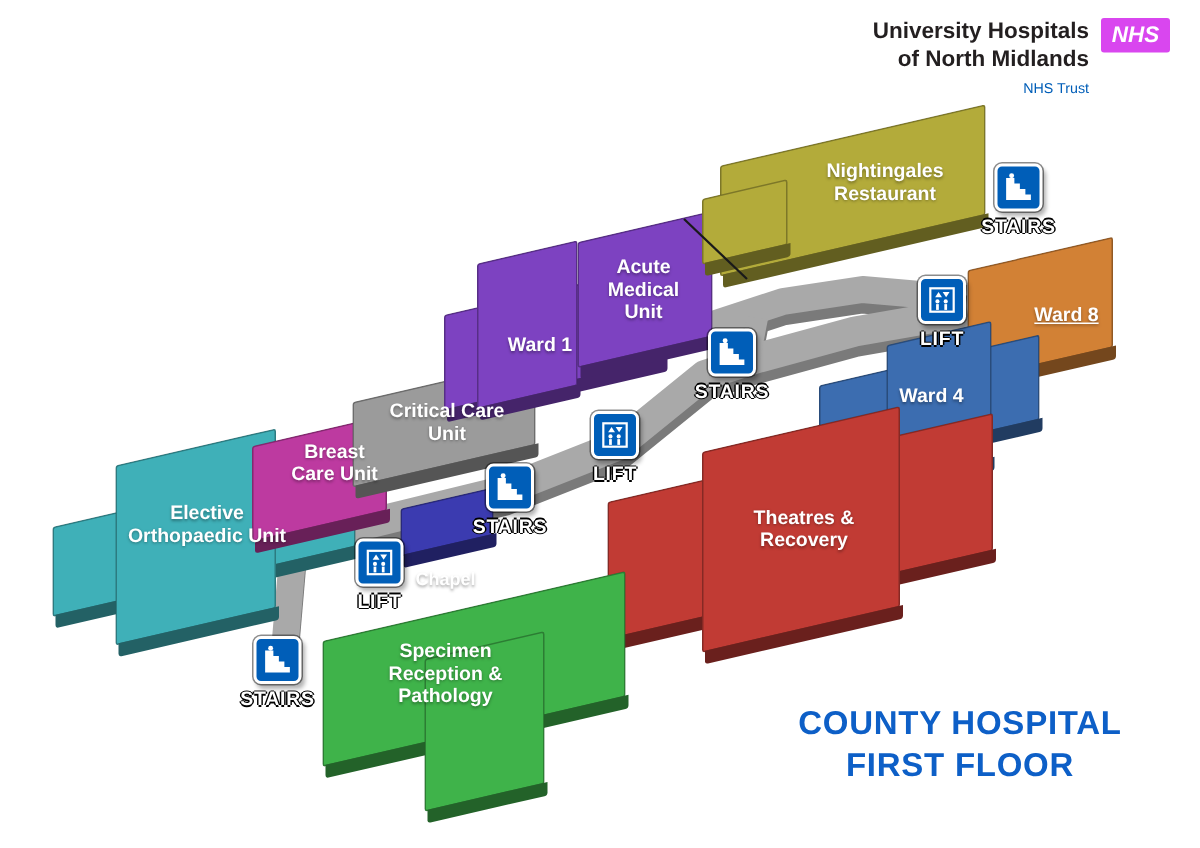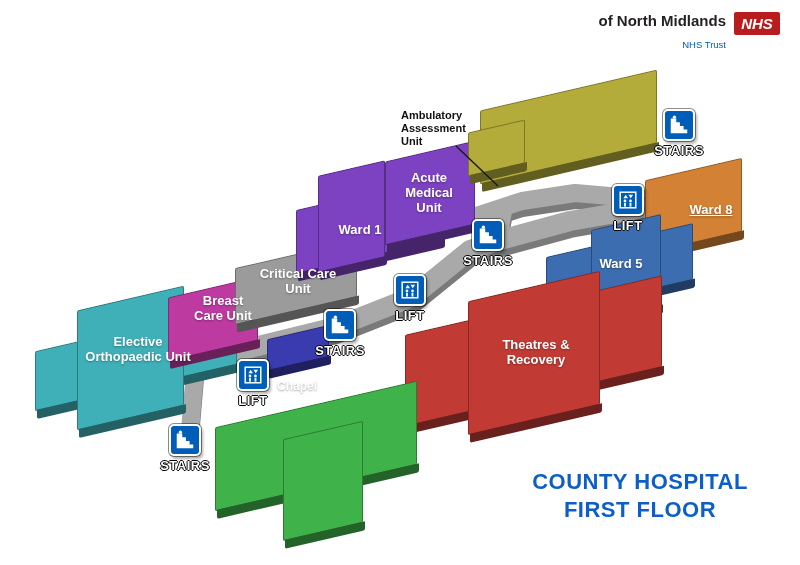--- a/index.html
+++ b/index.html
@@ -113,24 +113,25 @@
 
   <div class="block" style="left: 215px; top: 404px; width: 200px; height: 82px; background-color: rgb(63, 179, 74);"></div>
   <div class="block" style="left: 283px; top: 430px; width: 78px; height: 100px; background-color: rgb(63, 179, 74);"></div>
 
   <div class="lbl" style="left:78px;  top:334px; width:120px;">Elective Orthopaedic Unit</div>
   <div class="lbl" style="left:188px; top:293px; width:70px;">Breast Care Unit</div>
   <div class="lbl" style="left:267px; top:339px; width:60px; font-size:12px;margin-top:40px;">Chapel</div>
   <div class="lbl" style="left:248px; top:266px; width:100px;">Critical Care Unit</div>
   <div class="lbl" style="left:325px; top:222px; width:70px;">Ward 1</div>
   <div class="lbl" style="left:399px; top:170px; width:60px;">Acute Medical Unit</div>
+  <div class="lbl" style="left:535px; top:106px; width:110px;">Nightingales Restaurant</div>
   <div class="lbl" style="left:671px; top:202px; width:80px;text-decoration:underline;">Ward 8</div>
-  <div class="lbl" style="left:586px; top:256px; width:70px;">Ward 5</div>
+  <div class="lbl" style="left:586px; top:256px; width:70px;">Ward 4</div>
   <div class="lbl" style="left:486px; top:337px; width:100px;">Theatres &amp; Recovery</div>
-  <div class="lbl-dark" style="left:401px; top:109px; width:84px;">Ambulatory Assessment Unit</div>
+  <div class="lbl" style="left:242px; top:426px; width:110px;">Specimen Reception &amp; Pathology</div>
 
   <svg class="overlay-layer" width="800" height="565">
     <line x1="456" y1="146" x2="498" y2="186" stroke="#1a1a1a" stroke-width="1.5"></line>
   </svg>
 
   <div class="wf-icon" style="left: 663px; top: 109px; background-color: rgb(0, 94, 184);">
     <svg width="22" height="22" viewBox="0 0 24 24">
       <polygon points="3,21 21,21 21,17 17,17 17,13 13,13 13,9 9,9 9,5 3,5" fill="#ffffff"></polygon>
       <circle cx="7" cy="3.5" r="1.8" fill="#ffffff"></circle>
     </svg>
@@ -196,23 +197,24 @@
       <rect x="7.7" y="15" width="2" height="4.2" fill="#ffffff"></rect>
       <circle cx="14.7" cy="13" r="1.5" fill="#ffffff"></circle>
       <rect x="13.7" y="15" width="2" height="4.2" fill="#ffffff"></rect>
     </svg>
   </div>
   <div class="wf-label" style="left:223px; top:393px;">LIFT</div>
 
   <div class="nhs-header">
     <div class="nhs-row">
       <div class="nhs-org">
+        <div>University Hospitals</div>
         <div>of North Midlands</div>
       </div>
-      <div class="nhs-box" style="background-color: #b91c1c;">NHS</div>
+      <div class="nhs-box" style="background-color: #d946ef;">NHS</div>
     </div>
     <div class="nhs-trust" style="color: rgb(0, 94, 184);">NHS Trust</div>
   </div>
 
   <div class="map-title" style="color: rgb(13, 95, 199);">
     <div>COUNTY HOSPITAL</div>
     <div>FIRST FLOOR</div>
   </div>
 
 </div>

